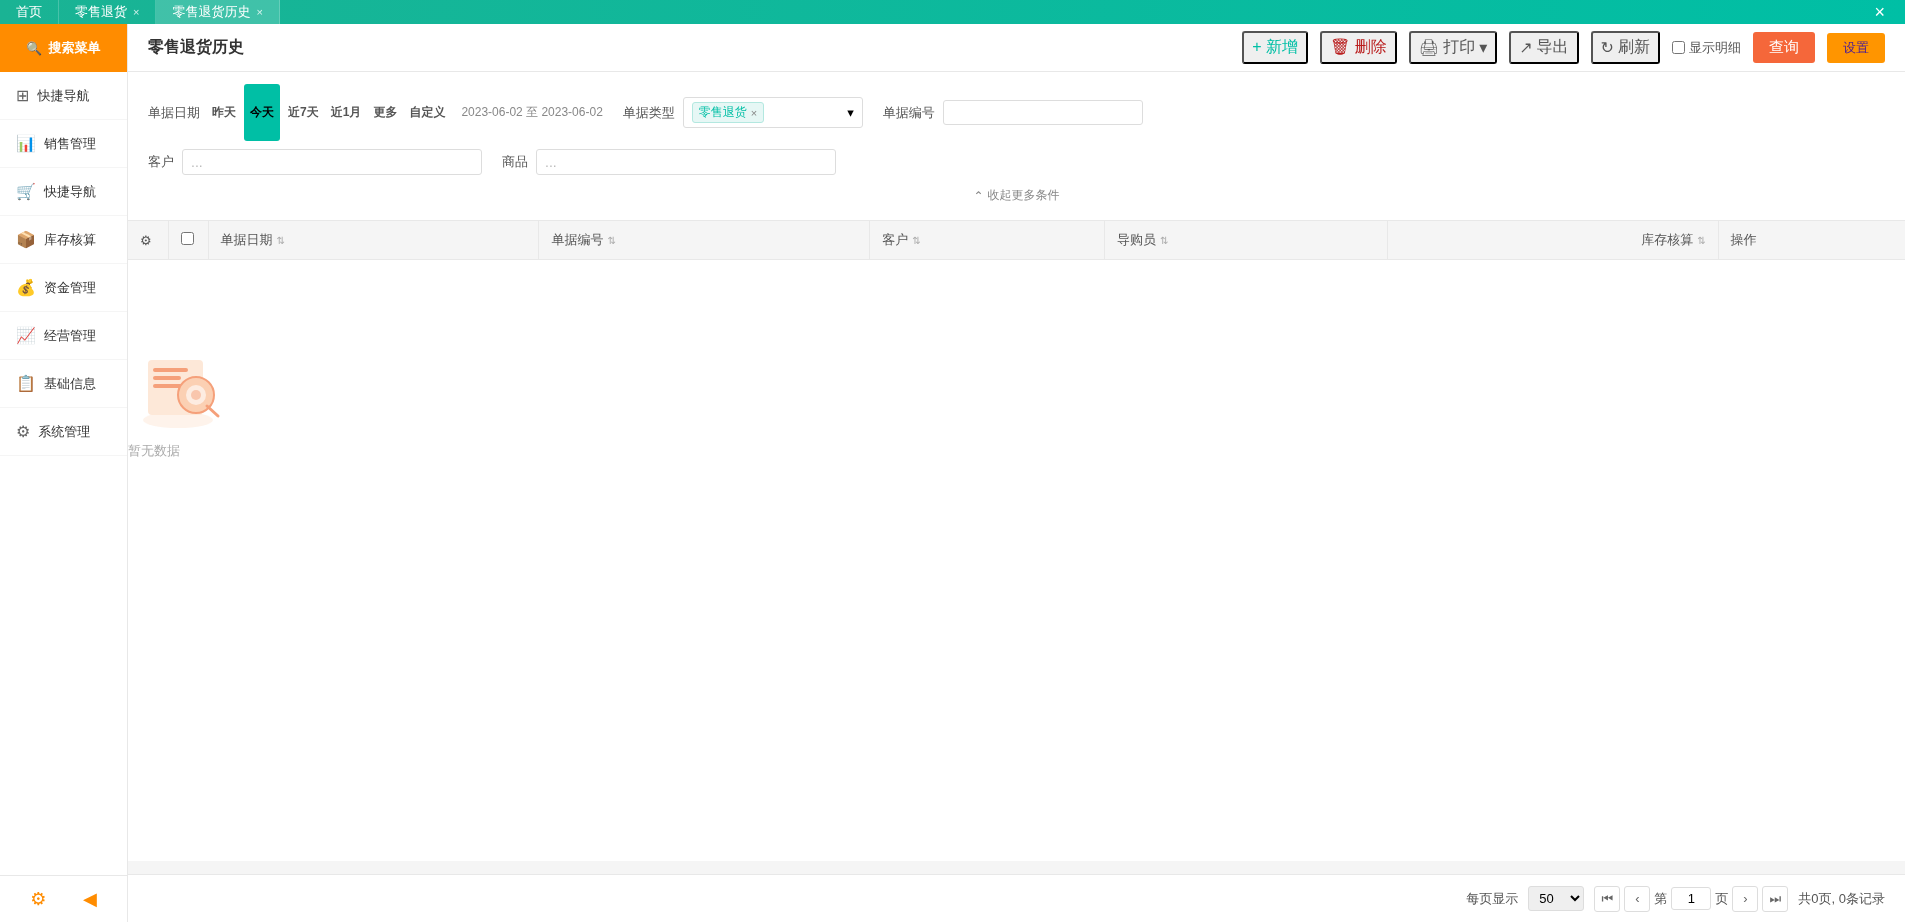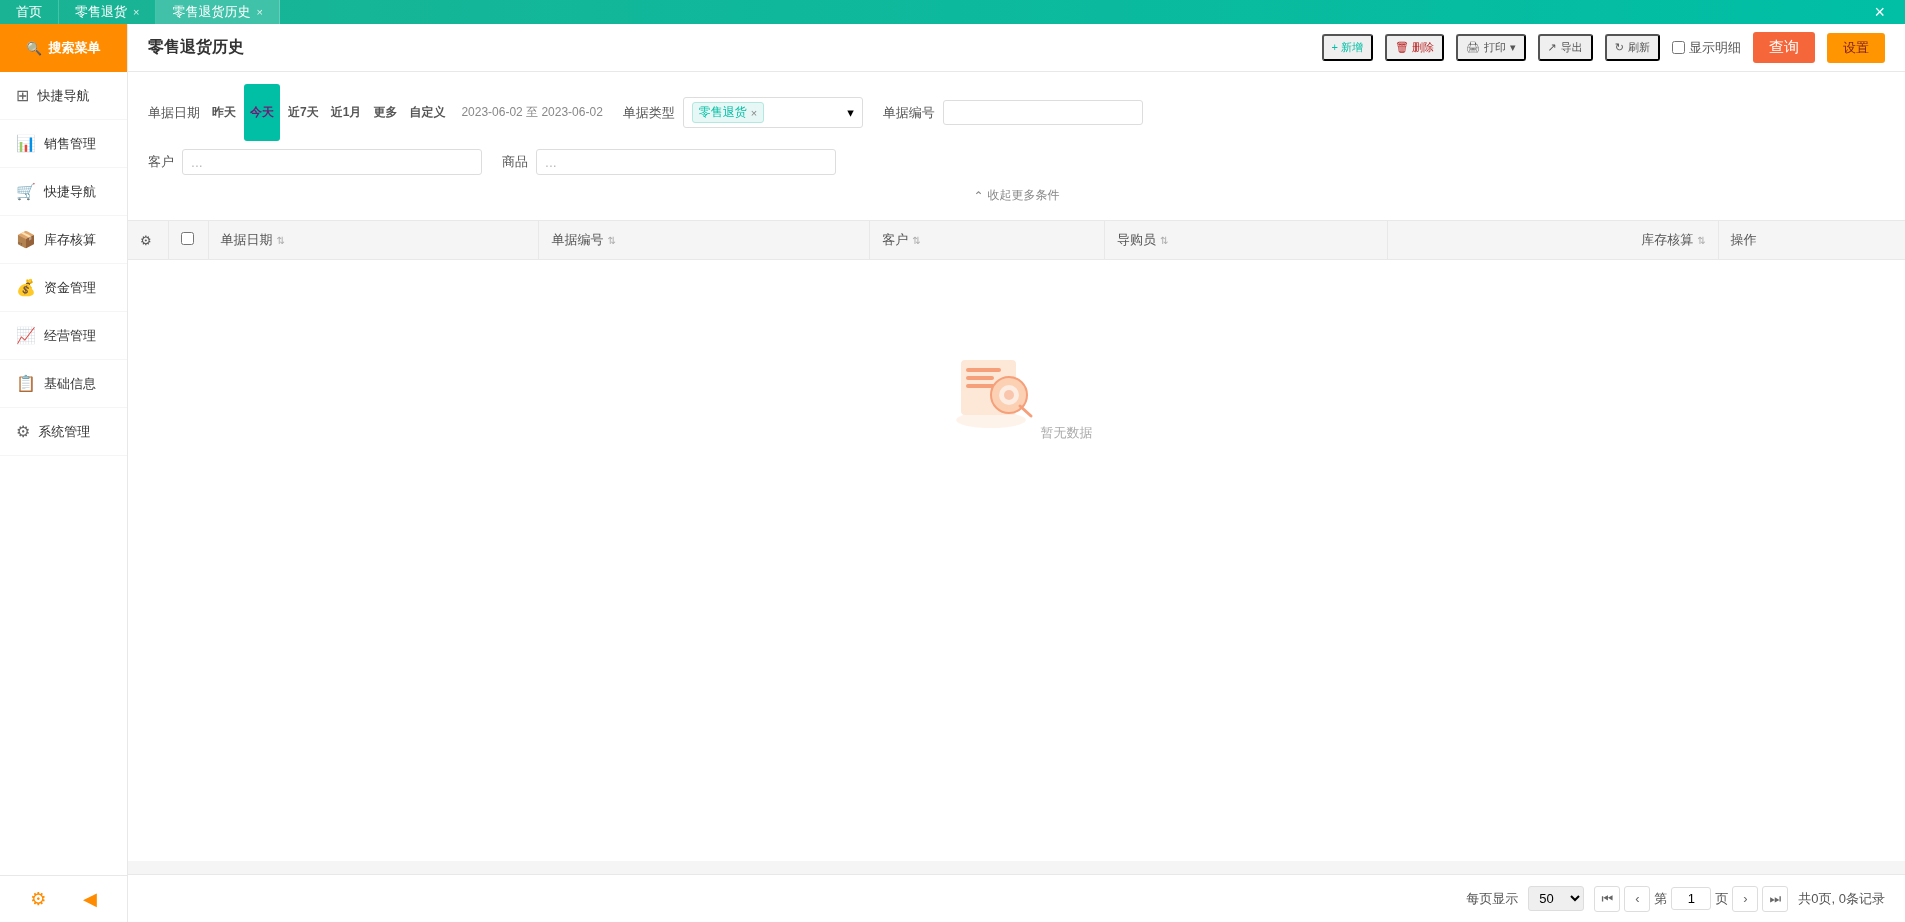--- a/index.html
+++ b/index.html
@@ -131,40 +131,40 @@
     }
     .page-actions {
       display: flex;
       align-items: center;
       gap: 12px;
     }
     .action-btn {
       display: flex;
       align-items: center;
       gap: 4px;
-      font-size: 11px;
+      font-size: 16px;
       cursor: pointer;
       color: #555;
       padding: 4px 8px;
       border-radius: 3px;
     }
     .btn-add { color: #00bfa5; }
     .btn-delete { color: #b91c1c; }
     .btn-primary {
       background: #f5673a;
       color: #fff;
       border: none;
       padding: 6px 16px;
       border-radius: 3px;
       cursor: pointer;
       font-size: 15px;
     }
     .btn-secondary {
       background: #ff9500;
-      color: #7f1d1d;
+      color: #4c1d95;
       border: none;
       padding: 6px 16px;
       border-radius: 3px;
       cursor: pointer;
       font-size: 13px;
     }
     .checkbox-label {
       display: flex;
       align-items: center;
       gap: 4px;
@@ -205,21 +205,21 @@
     }
     .date-opt {
       font-size: 12px;
       color: #555;
       cursor: pointer;
       padding: 2px 4px;
       border-radius: 2px;
     }
     .date-opt.active {
       background: #00bfa5;
-      color: #701a75;
+      color: #000000;
       border-radius: 3px;
       padding: 20px 6px;
     }
     .filter-date-range {
       font-size: 12px;
       color: #888;
       margin-left: 4px;
     }
     .filter-select {
       display: flex;
@@ -302,22 +302,22 @@
       align-items: center;
       gap: 4px;
     }
     .sort-icon { color: #aaa; font-size: 10px; }
     .th-settings { width: 40px; text-align: center; }
     .th-checkbox { width: 40px; text-align: center; }
 
     
     .empty-state {
       display: flex;
-      flex-direction: row;
-      align-items: flex-end;
+      flex-direction: column;
+      align-items: flex-start;
       justify-content: center;
       padding: 80px 0;
     }
     .empty-icon {
       width: 100px;
       height: 90px;
       margin-bottom: 12px;
     }
     .empty-text {
       font-size: 13px;

